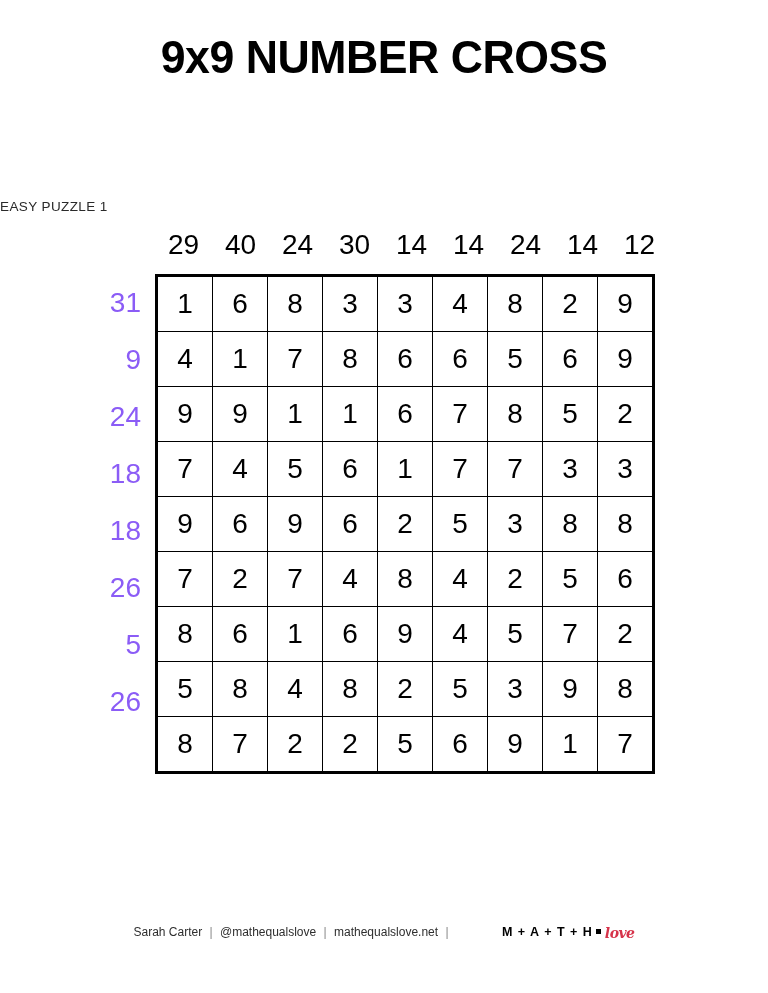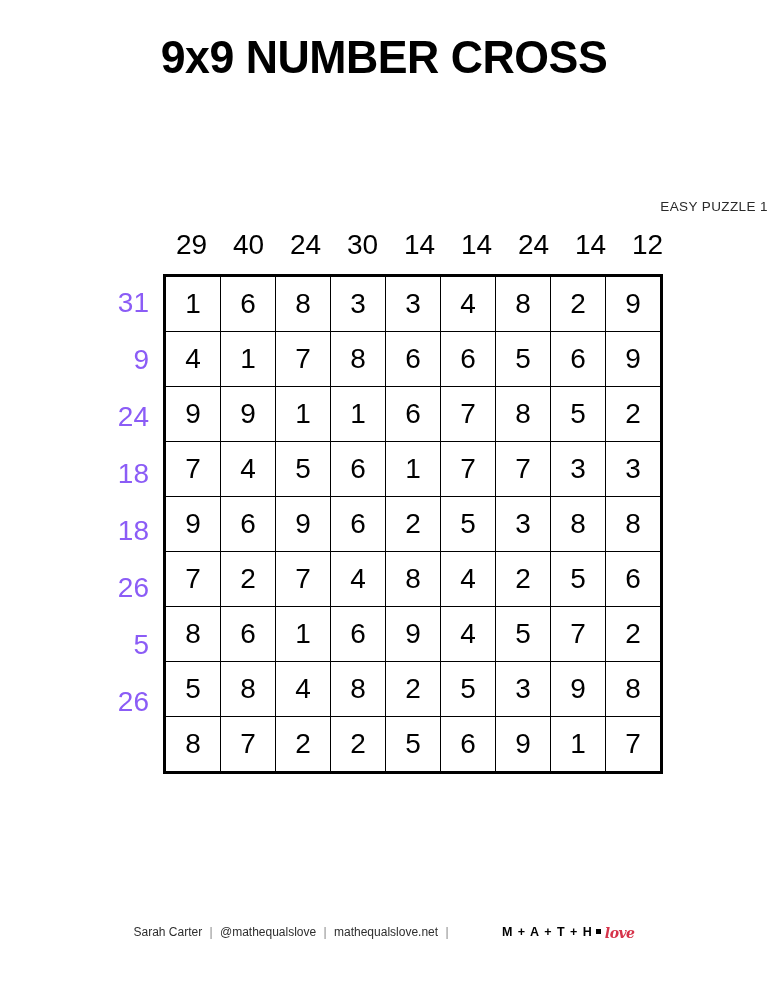--- a/index.html
+++ b/index.html
@@ -50,31 +50,31 @@
     line-height: 21px;
     color: #1c1c1c;
     font-family: "Liberation Sans", sans-serif;
   }
 
   .puzzle-label {
     position: absolute;
     top: 199px;
     left: 0;
     width: 768px;
-    text-align: right;
+    text-align: left;
     font-size: 13.5px;
     letter-spacing: 0.4px;
     color: #2a2a2a;
     font-family: "Liberation Sans", sans-serif;
   }
 
   
   .puzzle-area {
     position: absolute;
-    left: 163px;
+    left: 155px;
     top: 274px;
     border-radius: 30px;
   }
 
   .col-sums {
     position: absolute;
     left: 0;
     top: -46px;
     display: flex;
   }

